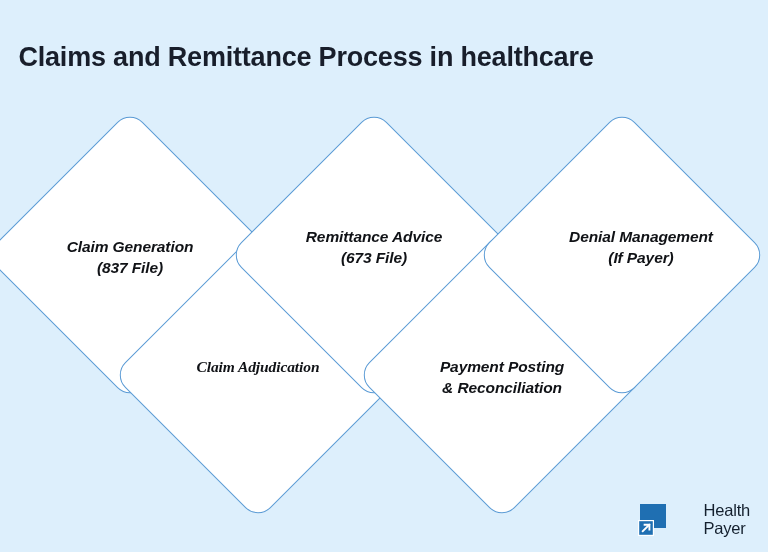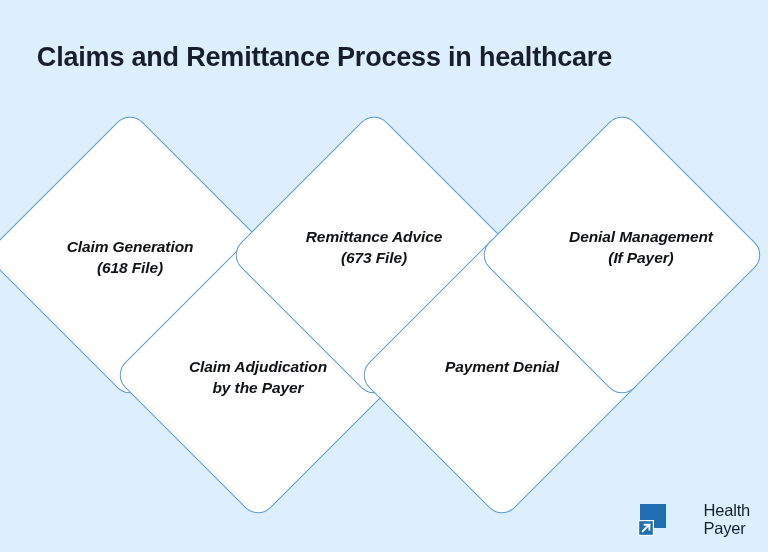--- a/index.html
+++ b/index.html
@@ -17,21 +17,21 @@
     width: 768px;
     height: 552px;
     background: #ddeffc;
     overflow: hidden;
   }
   .page-title {
     position: absolute;
     left: 0;
     top: 42px;
     width: 612px;
-    text-align: right;
+    text-align: center;
     font-size: 27px;
     font-weight: bold;
     color: #181e2b;
     letter-spacing: -0.2px;
     white-space: nowrap;
   }
   .diagram {
     position: absolute;
     left: 0;
     top: 0;
@@ -66,21 +66,21 @@
   .n1 { left: 27px;  top: 152px; }
   .n3 { left: 271px; top: 152px; }
   .n5 { left: 519px; top: 152px; }
   
   .n2 { left: 155px; top: 272px; }
   .n4 { left: 399px; top: 272px; }
 
   .l1 { left: 15px;  top: 236px; }
   .l3 { left: 259px; top: 226px; }
   .l5 { left: 526px; top: 226px; }
-  .l2 { left: 143px; top: 356px; }
+  .l2 { left: 143px; top: 356px; font-family: Liberation Serif, serif; }
   .l4 { left: 387px; top: 356px; }
 
   .logo {
     position: absolute;
     right: 18px;
     bottom: 14px;
     display: flex;
     align-items: center;
     gap: 8px;
   }
@@ -109,35 +109,35 @@
   <div class="diagram">
 
     <div class="node n1"></div>
     <div class="node n2"></div>
     <div class="node n3"></div>
     <div class="node n4"></div>
     <div class="node n5"></div>
 
     <div class="node-label l1">
       <span>Claim Generation</span>
-      <span>(618 File)</span>
+      <span>(837 File)</span>
     </div>
 
     <div class="node-label l2">
       <span>Claim Adjudication</span>
-      <span>by the Payer</span>
     </div>
 
     <div class="node-label l3">
       <span>Remittance Advice</span>
       <span>(673 File)</span>
     </div>
 
     <div class="node-label l4">
-      <span>Payment Denial</span>
+      <span>Payment Posting</span>
+      <span>&amp; Reconciliation</span>
     </div>
 
     <div class="node-label l5">
       <span>Denial Management</span>
       <span>(If Payer)</span>
     </div>
 
   </div>
 
   <div class="logo">

